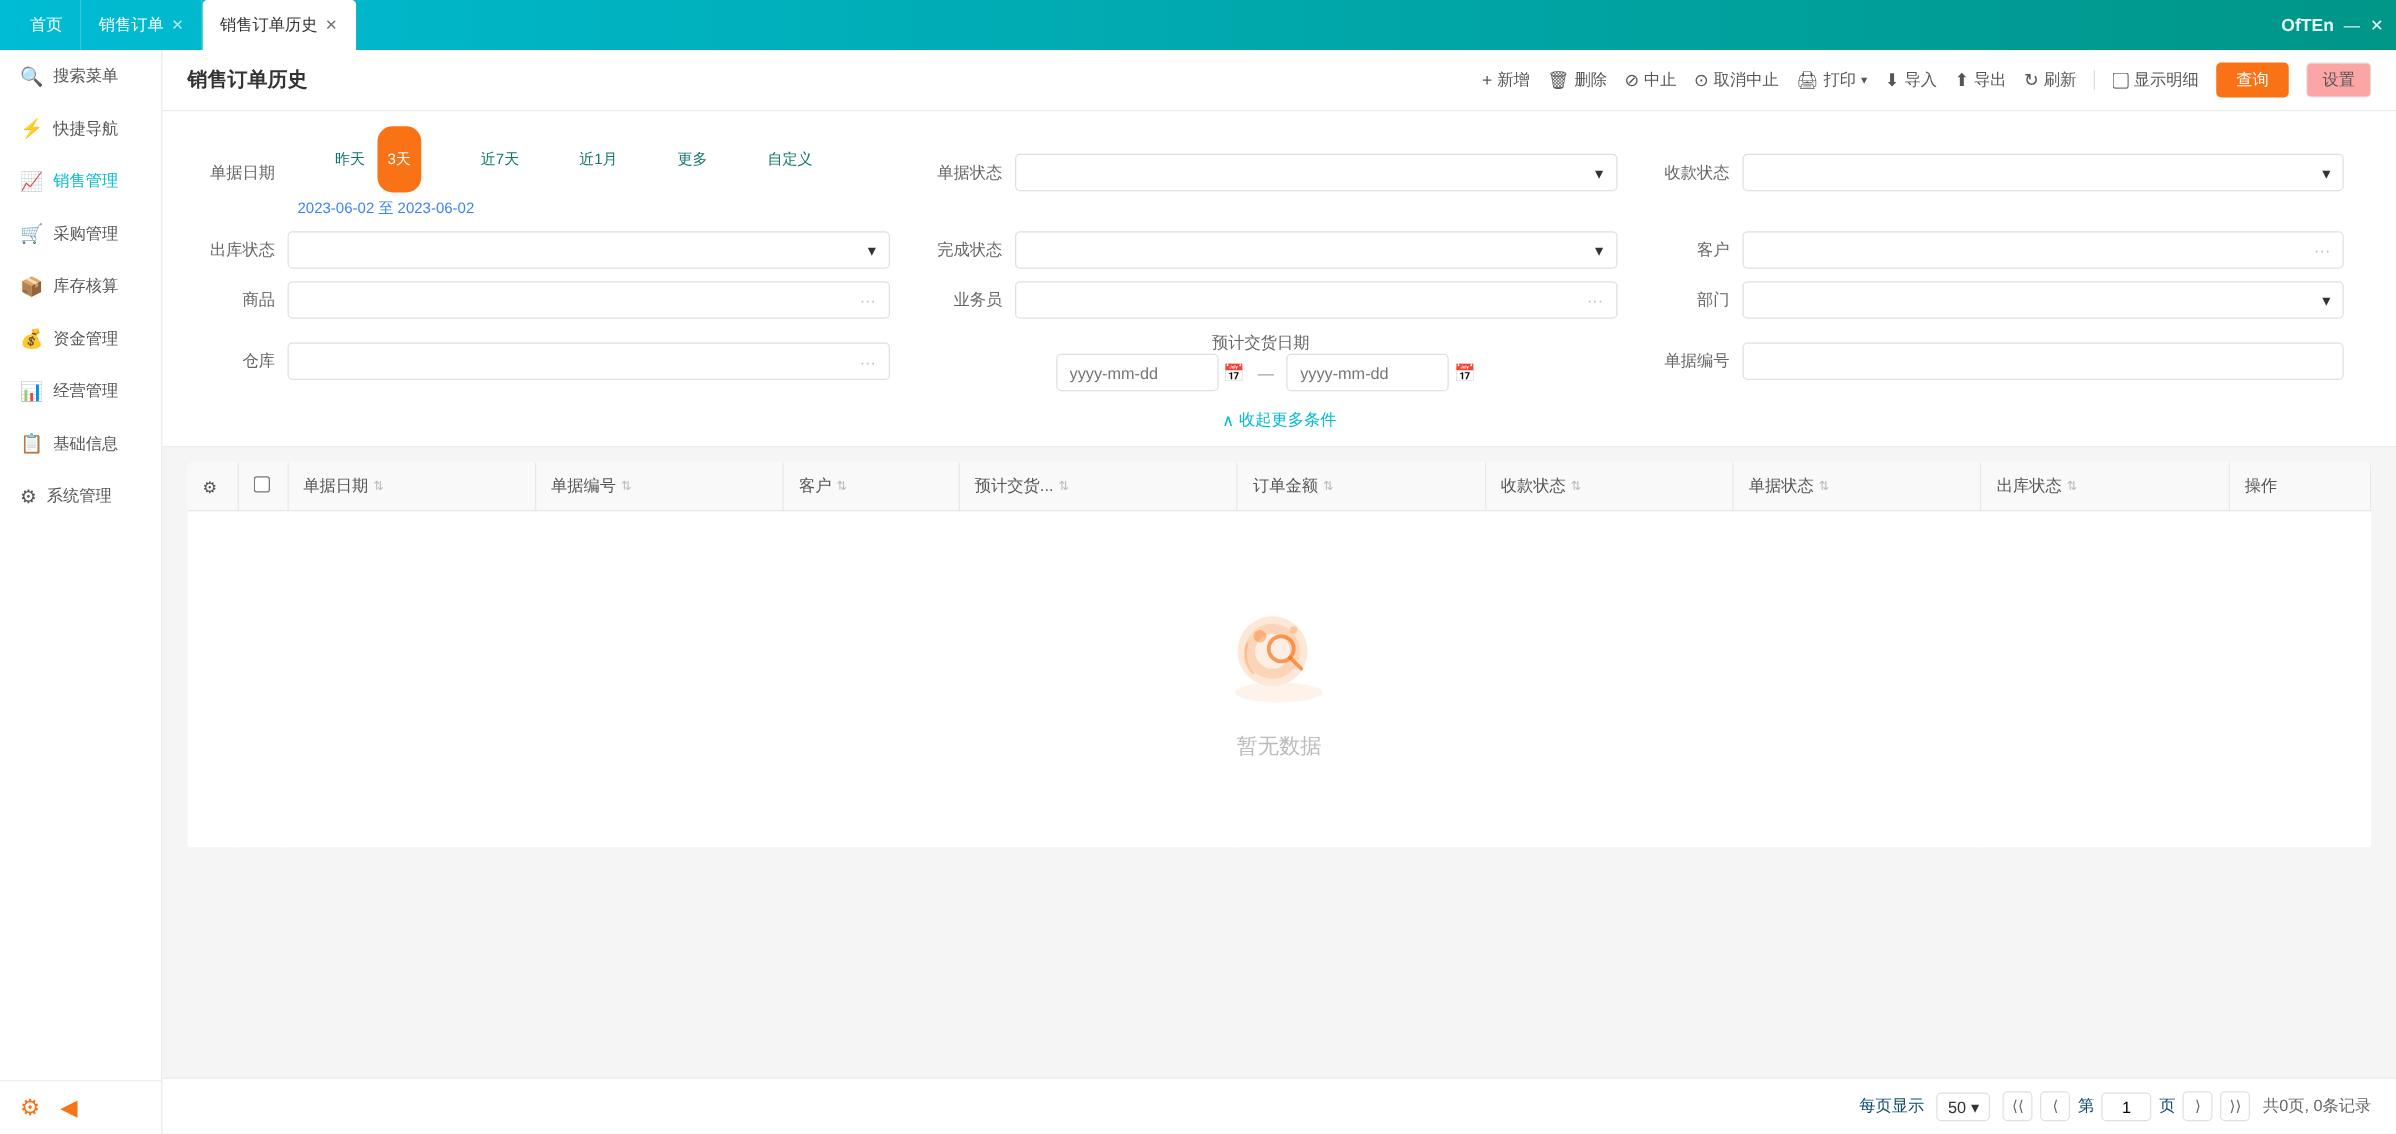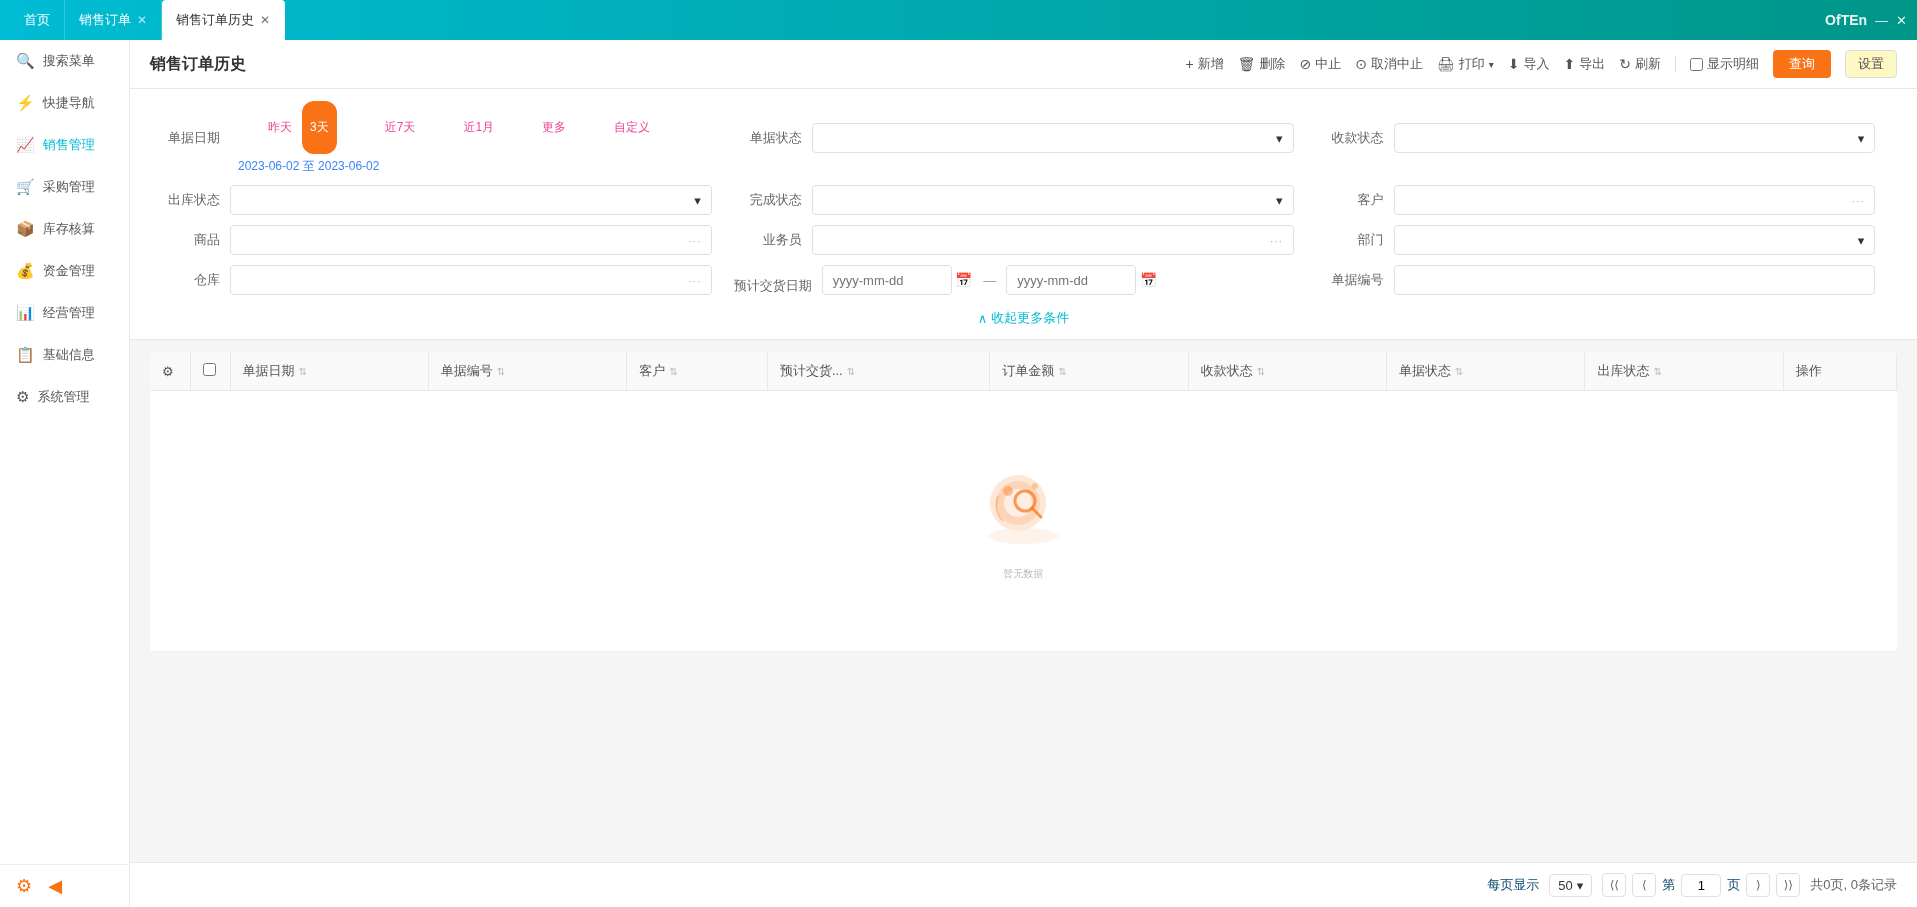--- a/index.html
+++ b/index.html
@@ -114,21 +114,21 @@
     .btn-primary {
       background: #f97316;
       color: #fff;
       border: none;
       border-radius: 4px;
       padding: 5px 16px;
       cursor: pointer;
       font-size: 13px;
     }
     .btn-secondary {
-      background: #fef9c3;
+      background: #fca5a5;
       color: #555;
       border: 1px solid #ddd;
       border-radius: 4px;
       padding: 4px 12px;
       cursor: pointer;
       font-size: 13px;
     }
     .toolbar-divider { width: 1px; height: 16px; background: #ddd; }
     .checkbox-label { display: flex; align-items: center; gap: 4px; color: #555; font-size: 13px; }
 
@@ -179,21 +179,21 @@
     }
     .date-badge {
       display: inline-block;
       padding: 18px 8px;
       border-radius: 12px;
       font-size: 12px;
       cursor: pointer;
       margin-right: 6px;
       color: #fff;
     }
-    .date-text { font-size: 12px; color: #ec4899; cursor: pointer; margin-right: 6px; padding-left: 38px; }
+    .date-text { font-size: 12px; color: #0f766e; cursor: pointer; margin-right: 6px; padding-left: 38px; }
     .date-range { font-size: 12px; color: #3b82f6; margin-left: 8px; }
     .dots-btn { color: #bbb; cursor: pointer; margin-left: 4px; }
     .col-1-3 { flex: 1; display: flex; align-items: center; max-width: 33.3%; padding-right: 20px; }
     .collapse-row {
       text-align: center;
       color: #00bcd4;
       cursor: pointer;
       font-size: 13px;
       display: flex;
       align-items: center;
@@ -246,21 +246,21 @@
       flex-direction: column;
       align-items: center;
       justify-content: center;
       padding: 60px 0;
     }
     .empty-icon {
       width: 100px;
       height: 90px;
       margin-bottom: 16px;
     }
-    .empty-text { color: #bbb; font-size: 10px; }
+    .empty-text { color: #bbb; font-size: 17px; }
 
     
     .table-footer {
       background: #fff;
       border-top: 1px solid #e8e8e8;
       padding: 10px 20px;
       display: flex;
       align-items: center;
       justify-content: flex-end;
       gap: 10px;
@@ -498,21 +498,21 @@
       </div>
 
       <div class="filter-row">
         <div class="col-1-3">
           <span class="filter-label">仓库</span>
           <div class="filter-select">
             <span></span>
             <span class="dots-btn">···</span>
           </div>
         </div>
-        <div class="col-1-3" style="display:flex; align-items:flex-end;">
+        <div class="col-1-3" style="display:flex; align-items:center;flex-direction:column;">
           <span class="filter-label" style="width:90px;">预计交货日期</span>
           <div style="display:flex; align-items:center; flex:1; gap:4px;">
             <input class="filter-input" style="max-width: 130px;" placeholder="yyyy-mm-dd">
             <span class="calendar-icon">📅</span>
             <span class="dash-sep">—</span>
             <input class="filter-input" style="max-width: 130px;" placeholder="yyyy-mm-dd">
             <span class="calendar-icon">📅</span>
           </div>
         </div>
         <div class="col-1-3">

